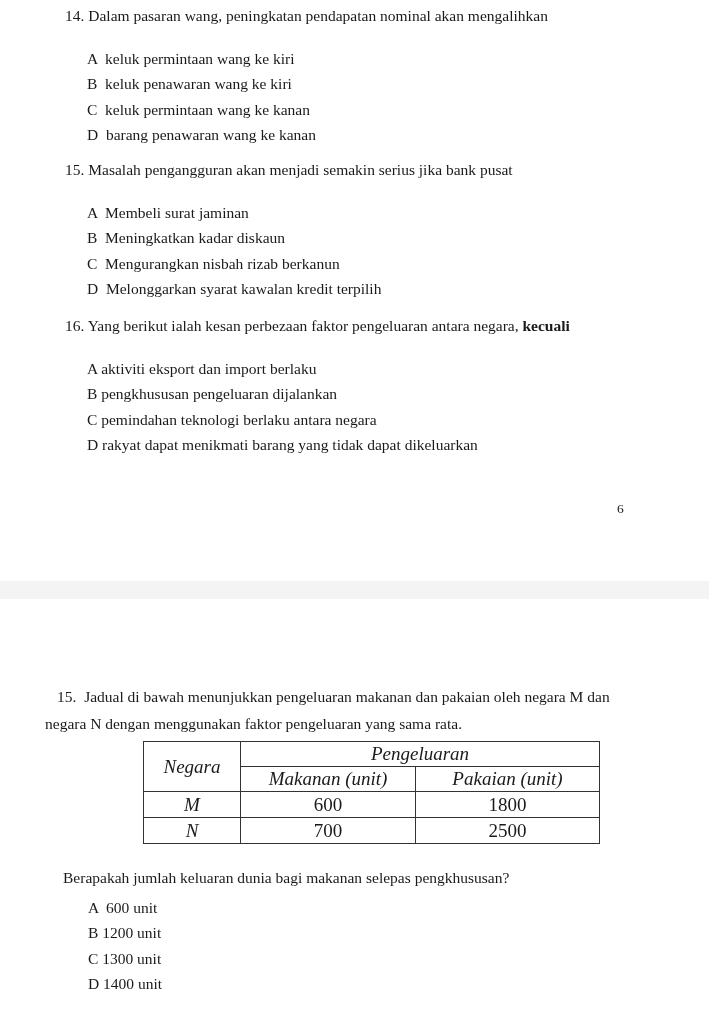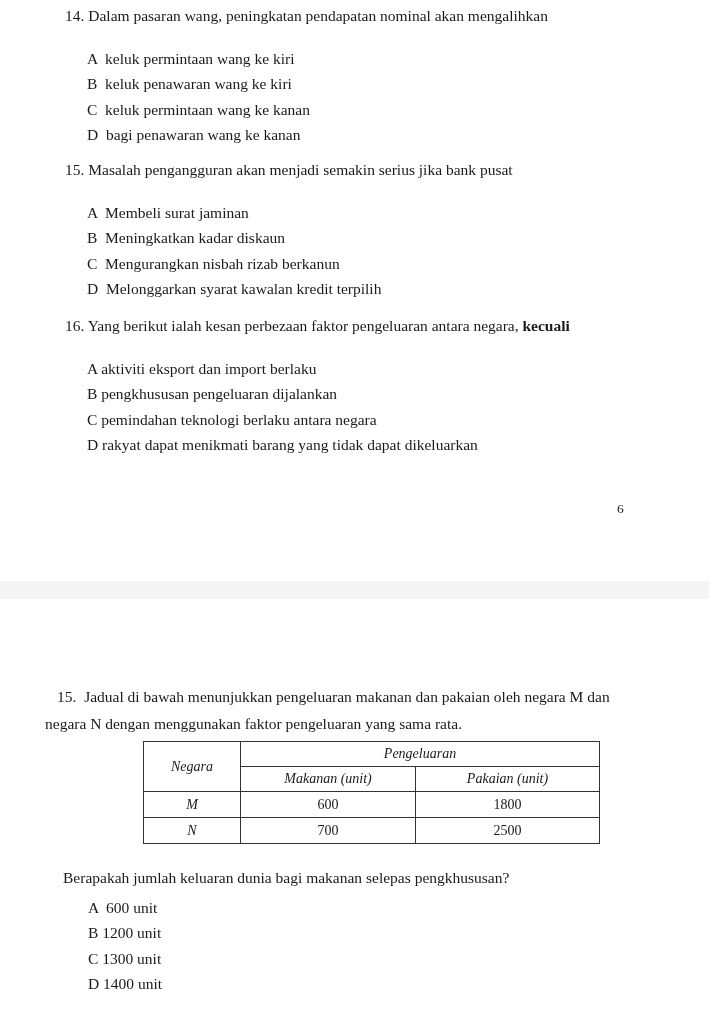--- a/index.html
+++ b/index.html
@@ -60,21 +60,21 @@
 
   #q17-question { left: 63px; top: 865px; line-height: 25px; }
   #q17-options { left: 88px; top: 895px; }
 
   
   #answer-table {
     position: absolute;
     left: 143px;
     top: 741px;
     border-collapse: collapse;
-    font-size: 14px;
+    font-size: 19px;
     color: #1a1a1a;
   }
   #answer-table td {
     border: 1px solid #333333;
     text-align: center;
     vertical-align: middle;
     padding: 0;
   }
   #answer-table .italic { font-style: italic; }
   #answer-table tr { height: 25px; }
@@ -82,21 +82,21 @@
 </style>
 </head>
 <body>
 
 <div class="abs" id="q14">
   <div class="q-title">14. Dalam pasaran wang, peningkatan pendapatan nominal akan mengalihkan</div>
   <div class="q-options">
     <div class="opt">A  keluk permintaan wang ke kiri</div>
     <div class="opt">B  keluk penawaran wang ke kiri</div>
     <div class="opt">C  keluk permintaan wang ke kanan</div>
-    <div class="opt">D  bagi penawaran wang ke kanan</div>
+    <div class="opt">D  barang penawaran wang ke kanan</div>
   </div>
 </div>
 
 <div class="abs" id="q15">
   <div class="q-title">15. Masalah pengangguran akan menjadi semakin serius jika bank pusat</div>
   <div class="q-options">
     <div class="opt">A  Membeli surat jaminan</div>
     <div class="opt">B  Meningkatkan kadar diskaun</div>
     <div class="opt">C  Mengurangkan nisbah rizab berkanun</div>
     <div class="opt">D  Melonggarkan syarat kawalan kredit terpilih</div>

